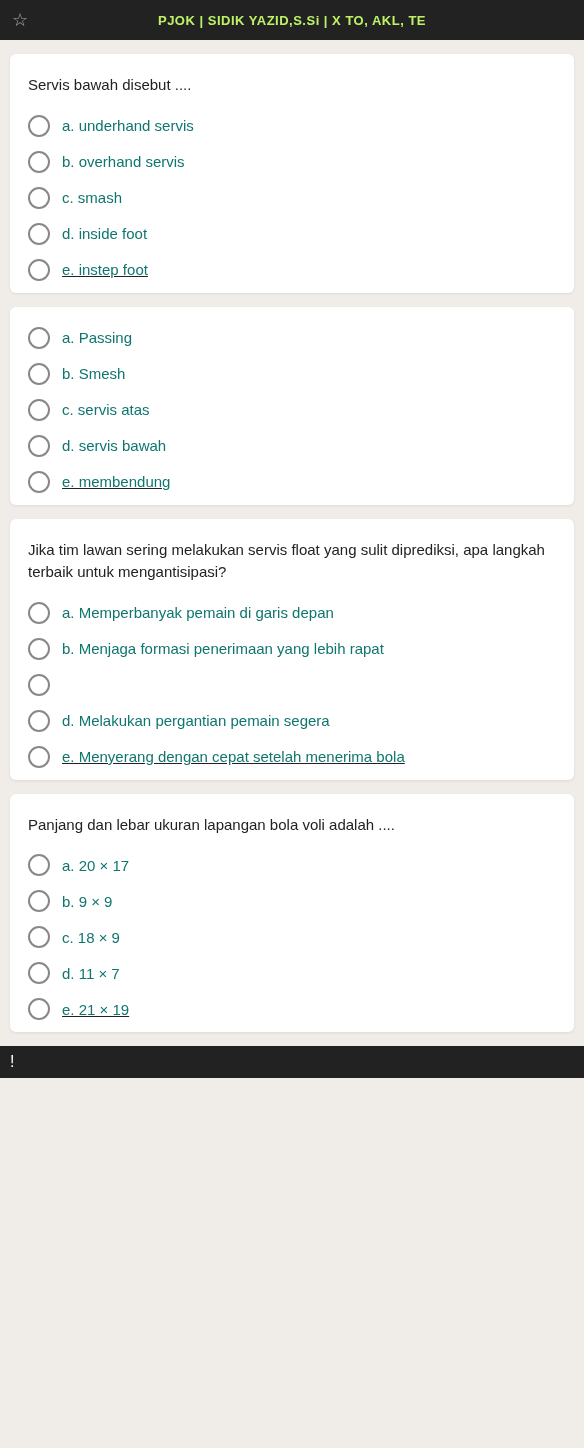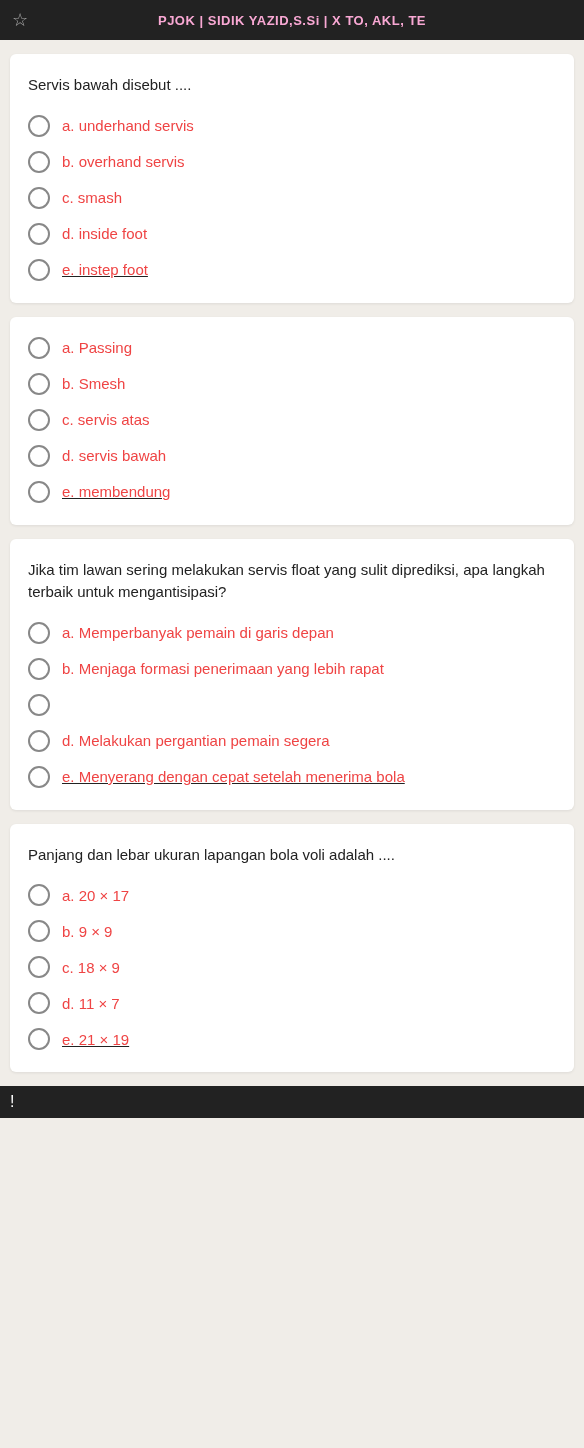--- a/index.html
+++ b/index.html
@@ -25,27 +25,27 @@
     .header-star {
       position: absolute;
       left: 12px;
       color: #aaa;
       font-size: 18px;
     }
     .header-title {
       font-size: 13px;
       font-weight: bold;
       letter-spacing: 0.5px;
-      color: #f9a8d4;
+      color: #bef264;
     }
     .question-card {
       background: #fff;
       margin: 14px 10px;
       border-radius: 6px;
-      padding: 20px 18px 22px 18px;
+      padding: 20px 18px 12px 18px;
       box-shadow: 0 1px 3px rgba(0,0,0,0.08);
     }
     .question-text {
       font-size: 15px;
       color: #222;
       margin-bottom: 18px;
       line-height: 1.5;
     }
     .option-row {
       display: flex;
@@ -61,21 +61,21 @@
       width: 22px;
       height: 22px;
       border-radius: 50%;
       border: 2px solid #888;
       margin-right: 12px;
       flex-shrink: 0;
       background: #fff;
     }
     .option-label {
       font-size: 15px;
-      color: #ef4444;
+      color: #0f766e;
     }
     .bottom-bar {
       background: #222;
       height: 32px;
       display: flex;
       align-items: center;
       padding: 0 10px;
     }
     .bottom-bar-icon {
       color: #fff;

